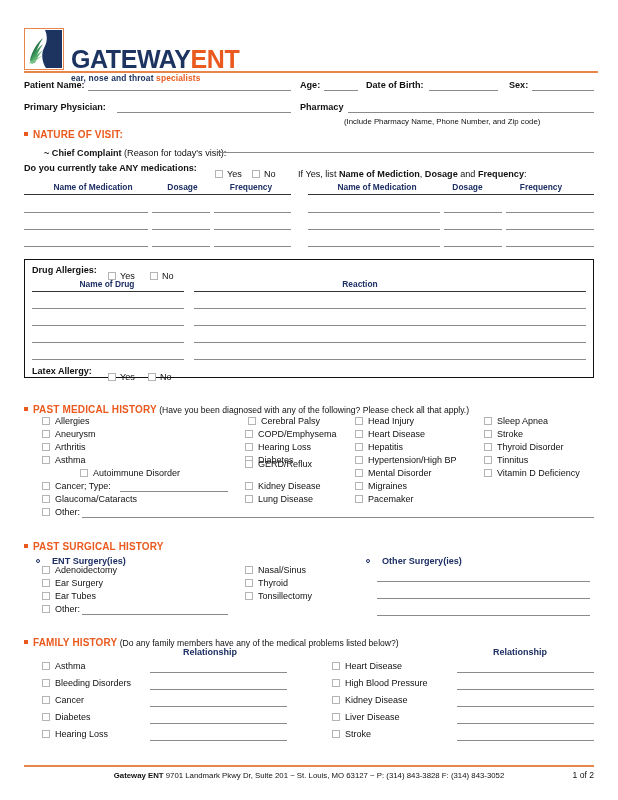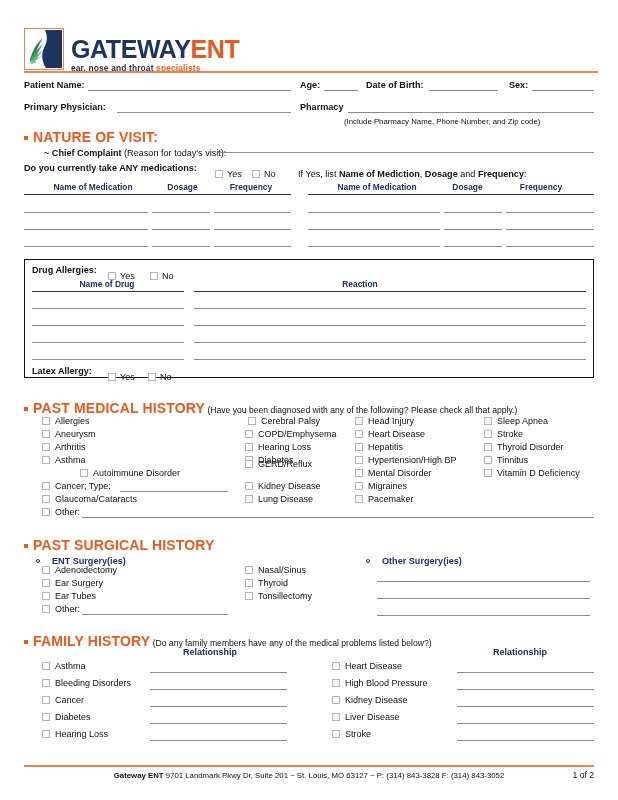--- a/index.html
+++ b/index.html
@@ -40,21 +40,21 @@
     height: 42px;
     border: 1px solid #e8854a;
     box-sizing: border-box;
     position: relative;
     background: #ffffff;
     flex: 0 0 auto;
   }
   .logo-mark svg { display: block; }
   .logo-text {
     margin-left: 7px;
-    margin-top: 8px;
+    margin-top: 18px;
     line-height: 1;
   }
   .logo-title {
     font-size: 25px;
     font-weight: bold;
     letter-spacing: -0.4px;
     line-height: 26px;
     white-space: nowrap;
   }
   .logo-gateway { color: #1d3461; }
@@ -114,21 +114,21 @@
   .cbx {
     display: inline-block;
     width: 8px;
     height: 8px;
     border: 1px solid #b4b4b4;
     background: #ffffff;
     box-sizing: border-box;
     vertical-align: -1px;
   }
   .sec-head {
-    font-size: 14px;
+    font-size: 10px;
     font-weight: bold;
     color: #ea5a1f;
     letter-spacing: 0.15px;
     white-space: nowrap;
   }
   .sec-sq {
     display: inline-block;
     width: 4px;
     height: 4px;
     background: #ea5a1f;

